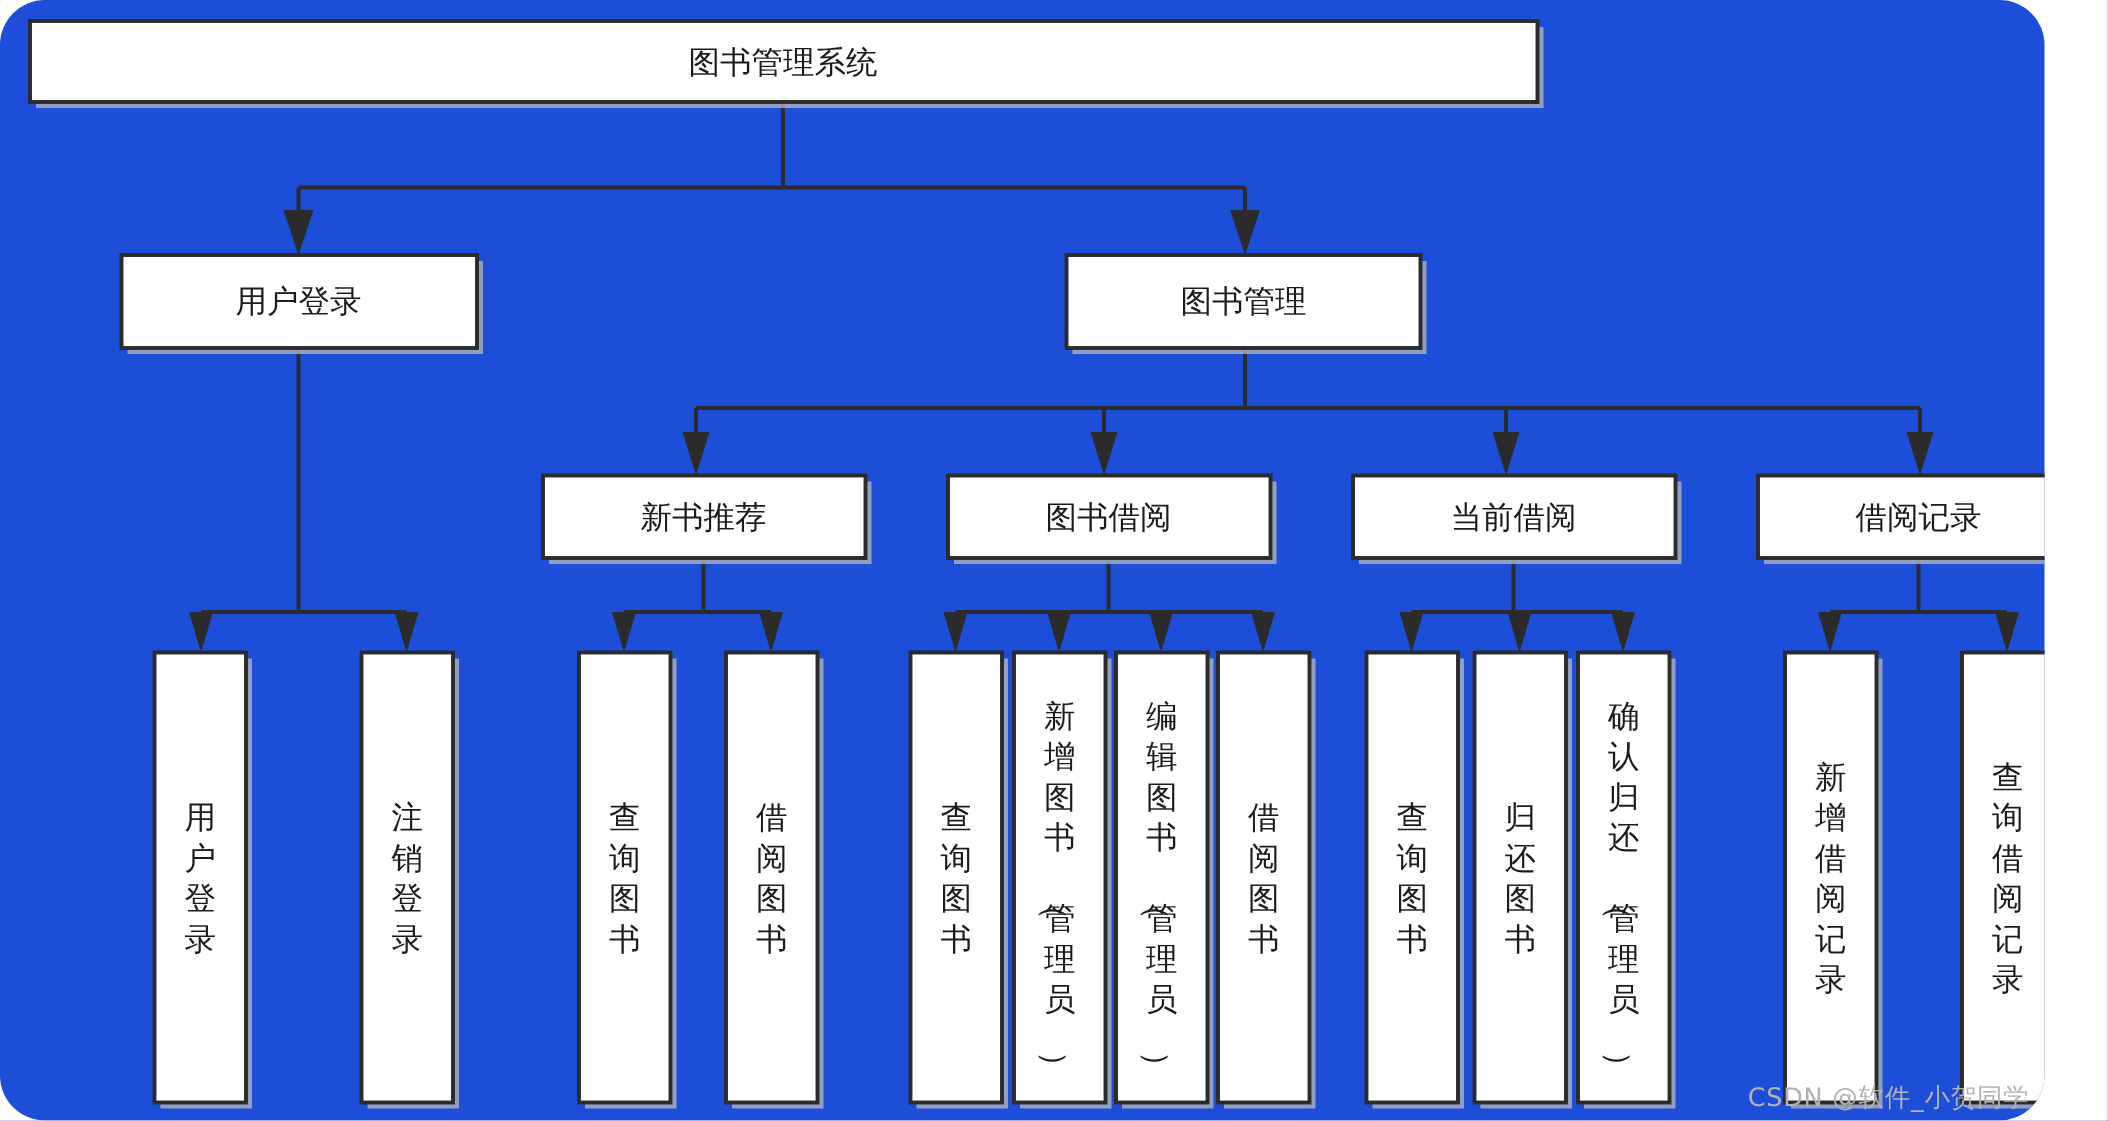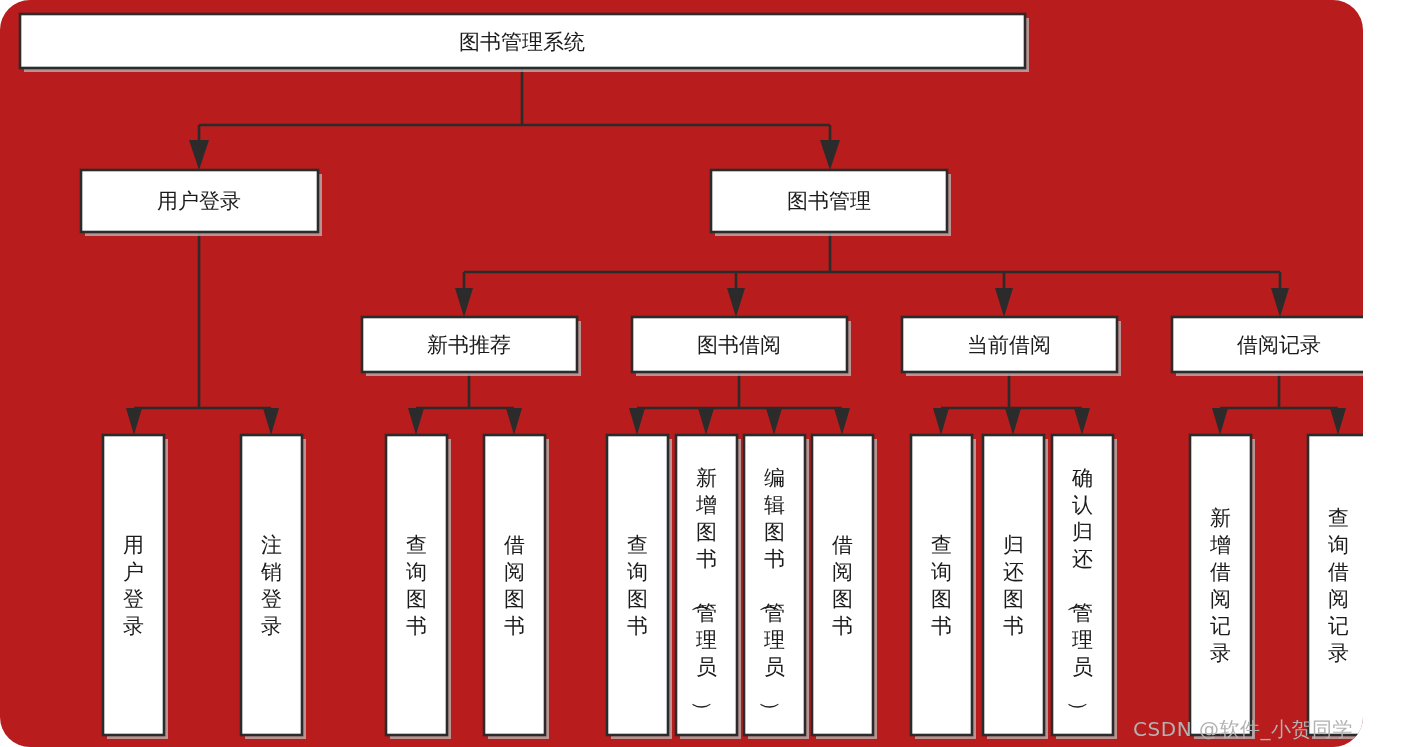--- a/index.html
+++ b/index.html
@@ -7,21 +7,21 @@
     padding: 0;
     background: #ffffff;
   }
   body {
     font-family: "DejaVu Sans", "Liberation Sans", sans-serif;
   }
   #canvas {
     position: relative;
     width: 1363px;
     height: 747px;
-    background: #b91c1c;
+    background: #1d4ed8;
     overflow: hidden;
     border-radius: 30px;
   }
   svg#diagram {
     position: absolute;
     left: 0;
     top: 0;
     width: 1405px;
     height: 747px;
   }
@@ -55,21 +55,21 @@
     font-family: "DejaVu Sans", "Liberation Sans", sans-serif;
     fill: #1b1b1b;
     font-size: 21px;
     text-anchor: middle;
   }
   .watermark {
     position: absolute;
     right: 10px;
     bottom: 4px;
     font-family: "DejaVu Sans", "Liberation Sans", sans-serif;
-    font-size: 20px;
+    font-size: 17px;
     color: #b2b2b2;
     letter-spacing: 0.5px;
     white-space: nowrap;
     user-select: none;
     text-align: right;
   }
 </style>
 </head>
 <body>
 

